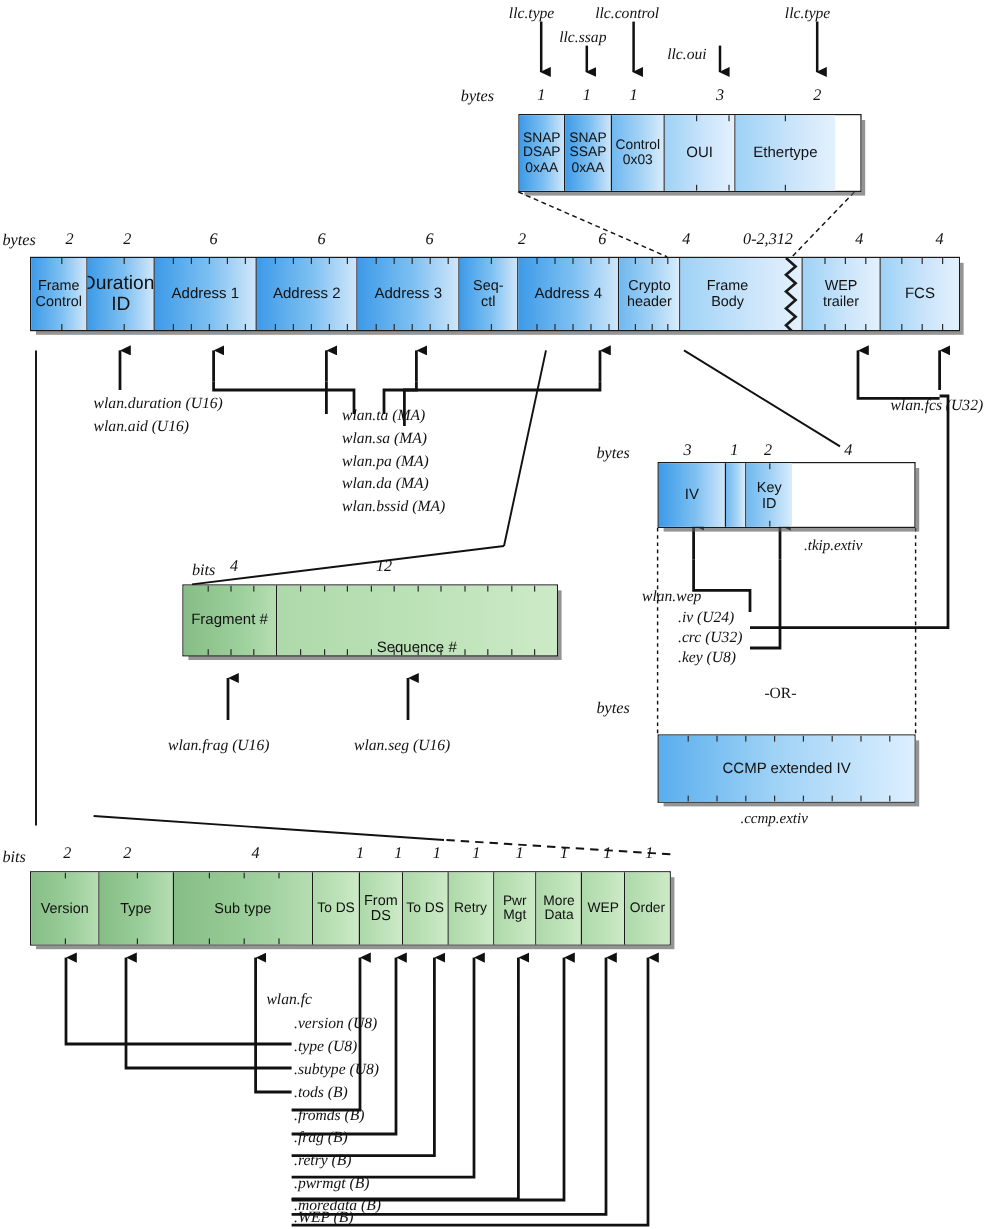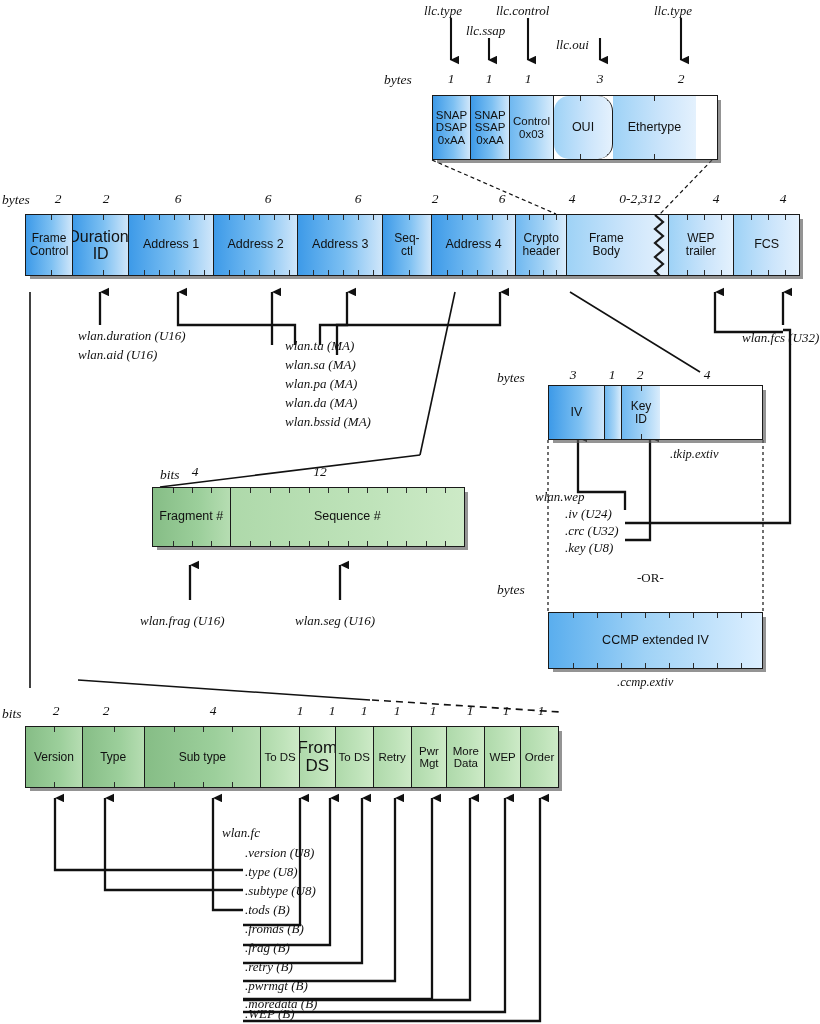--- a/index.html
+++ b/index.html
@@ -184,21 +184,21 @@
       <span>SSAP</span>
       <span>0xAA</span>
     </div>
   </div>
   <div class="cell blue-md" style="width:44px;font-size:11.5px;">
     <div>
       <span>Control</span>
       <span>0x03</span>
     </div>
   </div>
-  <div class="cell blue-lt" style="width:59px;border-radius:15px;">
+  <div class="cell blue-lt" style="width:59px;">
     <div class="ticks">
       <i class="t" style="left:26px"></i>
         <i class="t" style="left:53px"></i>
       <i class="b" style="left:26px"></i>
         <i class="b" style="left:53px"></i>
     </div>
     <div>
         <span>OUI</span>
       </div>
   </div>
@@ -400,21 +400,21 @@
         <i class="t" style="left:39px"></i>
         <i class="t" style="left:58px"></i>
       <i class="b" style="left:20px"></i>
         <i class="b" style="left:39px"></i>
         <i class="b" style="left:58px"></i>
     </div>
     <div>
         <span>Fragment #</span>
       </div>
   </div>
-  <div class="cell grn-lt" style="width:235px;">
+  <div class="cell grn-lt" style="width:235px;align-items:flex-end;">
     <div class="ticks">
       <i class="t" style="left:19px"></i>
         <i class="t" style="left:39px"></i>
         <i class="t" style="left:58px"></i>
         <i class="t" style="left:78px"></i>
       <i class="t" style="left:97px"></i>
         <i class="t" style="left:117px"></i>
         <i class="t" style="left:136px"></i>
         <i class="t" style="left:156px"></i>
       <i class="t" style="left:175px"></i>
@@ -550,21 +550,21 @@
     </div>
     <div>
         <span>Sub type</span>
       </div>
   </div>
   <div class="cell grn-lt" style="width:39px;font-size:11.5px;">
     <div>
         <span>To DS</span>
       </div>
   </div>
-  <div class="cell grn-lt" style="width:36px;font-size:17px;">
+  <div class="cell grn-lt" style="width:36px;font-size:12px;">
     <div>
       <span>From</span>
       <span>DS</span>
     </div>
   </div>
   <div class="cell grn-lt" style="width:38px;font-size:11.5px;">
     <div>
         <span>To DS</span>
       </div>
   </div>

